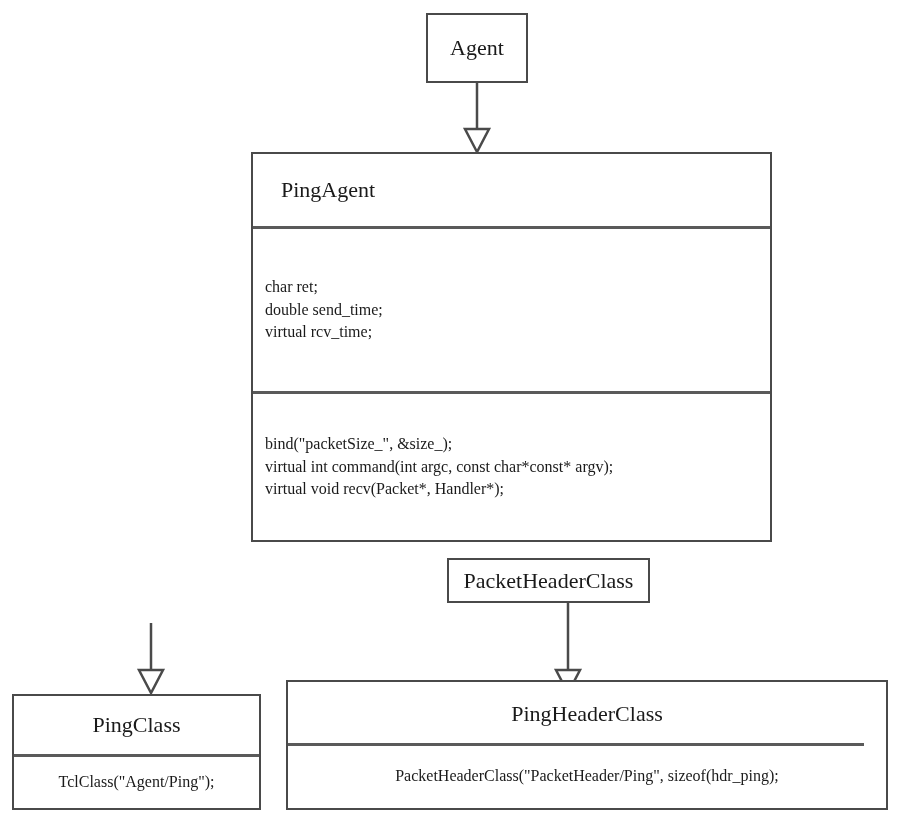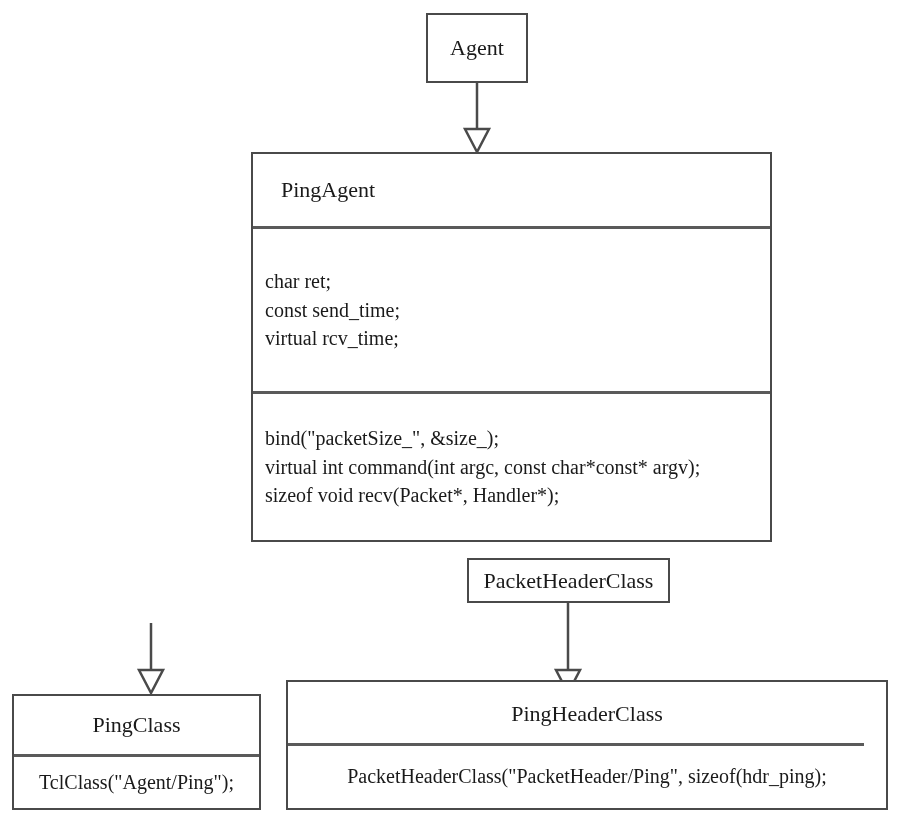--- a/index.html
+++ b/index.html
@@ -51,21 +51,21 @@
     white-space: nowrap;
   }
   .title.center { text-align: center; }
   .title.left { text-align: left; padding-left: 28px; }
   .member-list {
     margin: 0;
     padding: 0;
     list-style: none;
   }
   .member {
-    font-size: 20px;
+    font-size: 16px;
     line-height: 1.42;
     white-space: nowrap;
     padding-left: 12px;
     text-align: left;
   }
   .member.center {
     text-align: center;
     padding-left: 0;
   }
   .connector {
@@ -94,29 +94,29 @@
     </svg>
   </div>
 
   <div class="uml-box" style="left:251px; top:152px; width:521px; height:390px;">
     <div class="compartment" style="height:72px;">
       <div class="title left">PingAgent</div>
     </div>
     <div class="compartment sep-full" style="height:165px;">
       <ul class="member-list">
         <li class="member">char ret;</li>
-        <li class="member">const send_time;</li>
+        <li class="member">double send_time;</li>
         <li class="member">virtual rcv_time;</li>
       </ul>
     </div>
     <div class="compartment sep-full" style="flex:1 1 auto;">
       <ul class="member-list">
         <li class="member">bind("packetSize_", &amp;size_);</li>
         <li class="member">virtual int command(int argc, const char*const* argv);</li>
-        <li class="member">sizeof void recv(Packet*, Handler*);</li>
+        <li class="member">virtual void recv(Packet*, Handler*);</li>
       </ul>
     </div>
   </div>
 
 
   <div class="connector" style="left:131px; top:623px; width:40px; height:71px;">
     <svg width="40" height="71" viewBox="0 0 40 71">
       <line x1="20" y1="0" x2="20" y2="48" stroke="#4a4a4a" stroke-width="2.5"></line>
       <polygon points="20,70 8,47 32,47" fill="#ffffff" stroke="#4a4a4a" stroke-width="2.5"></polygon>
     </svg>
@@ -126,21 +126,21 @@
     <div class="compartment" style="height:58px;">
       <div class="title center">PingClass</div>
     </div>
     <div class="compartment sep-full" style="flex:1 1 auto;">
       <ul class="member-list">
         <li class="member center">TclClass("Agent/Ping");</li>
       </ul>
     </div>
   </div>
 
-  <div class="uml-box" style="left:467px; top:558px; width:203px; height:45px;">
+  <div class="uml-box" style="left:447px; top:558px; width:203px; height:45px;">
     <div class="compartment" style="flex:1 1 auto;">
       <div class="title center">PacketHeaderClass</div>
     </div>
   </div>
 
   <div class="connector" style="left:548px; top:603px; width:40px; height:91px;">
     <svg width="40" height="91" viewBox="0 0 40 91">
       <line x1="20" y1="0" x2="20" y2="68" stroke="#4a4a4a" stroke-width="2.5"></line>
       <polygon points="20,90 8,67 32,67" fill="#ffffff" stroke="#4a4a4a" stroke-width="2.5"></polygon>
     </svg>

